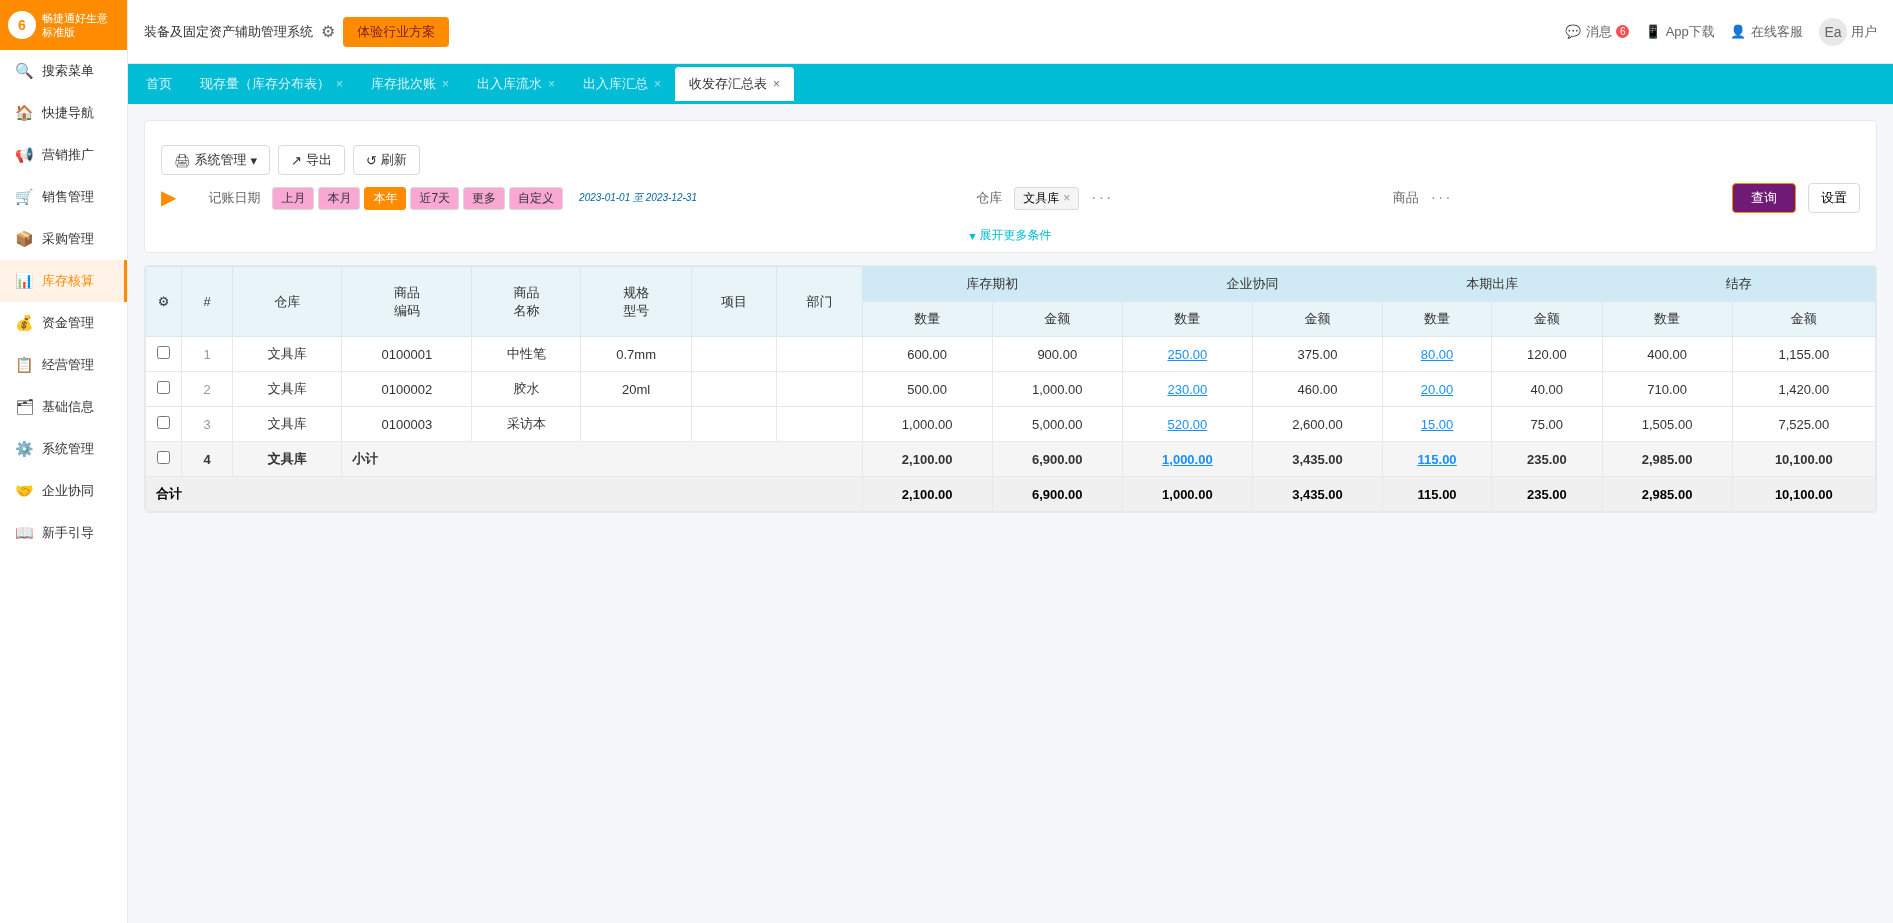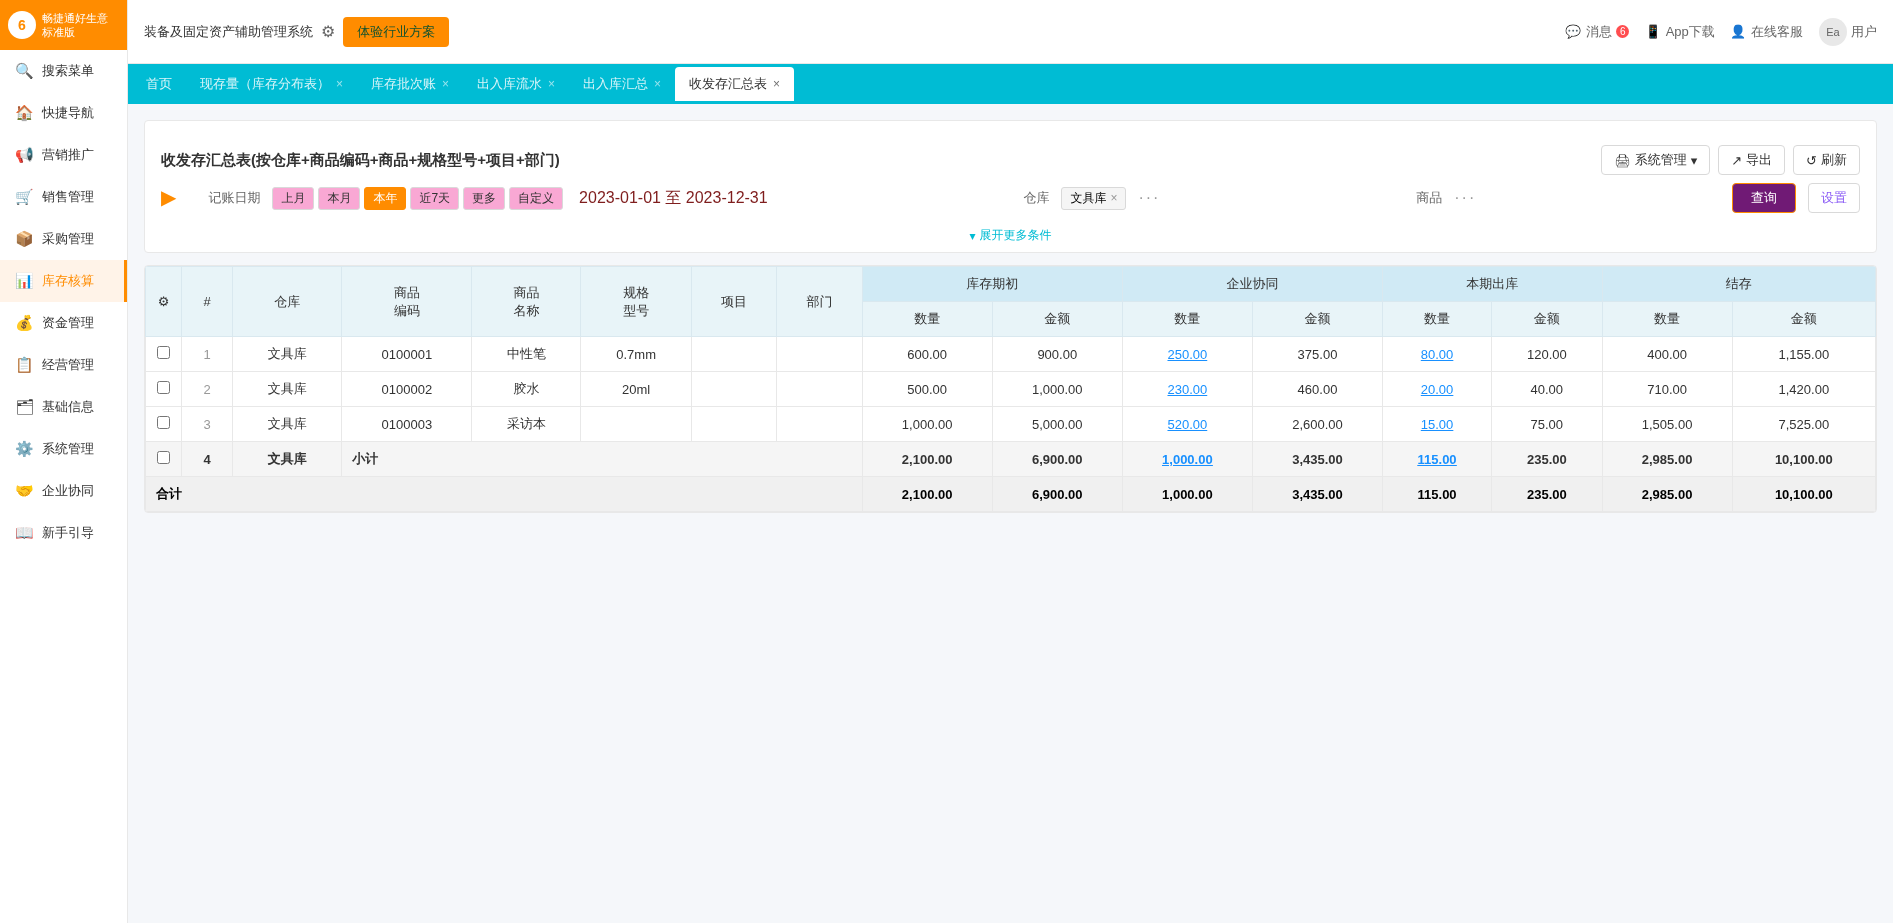--- a/index.html
+++ b/index.html
@@ -16,51 +16,51 @@
     .sidebar-item-icon { width: 18px; height: 18px; display: flex; align-items: center; justify-content: center; font-size: 15px; }
 
     
     .main { flex: 1; display: flex; flex-direction: column; overflow: hidden; }
 
     
     .top-header { height: 64px; background: #fff; border-bottom: 1px solid #e8e8e8; display: flex; align-items: center; justify-content: space-between; padding: 0 16px; }
     .top-header-left { display: flex; align-items: center; gap: 8px; }
     .system-title { font-size: 13px; color: #333; }
     .settings-icon { cursor: pointer; color: #666; font-size: 16px; }
-    .trial-btn { background: #ff8c00; color: #14532d; border: none; border-radius: 4px; padding: 6px 14px; cursor: pointer; font-size: 13px; }
+    .trial-btn { background: #ff8c00; color: #7f1d1d; border: none; border-radius: 4px; padding: 6px 14px; cursor: pointer; font-size: 13px; }
     .top-header-right { display: flex; align-items: center; gap: 16px; color: #666; font-size: 13px; }
     .header-action { display: flex; align-items: center; gap: 4px; cursor: pointer; }
     .badge { background: #ff4d4f; color: #fff; border-radius: 10px; font-size: 10px; padding: 1px 4px; }
-    .user-avatar { width: 28px; height: 28px; background: #e8e8e8; border-radius: 50%; display: flex; align-items: center; justify-content: center; font-size: 11px; color: #666; }
+    .user-avatar { width: 28px; height: 28px; background: #e8e8e8; border-radius: 50%; display: flex; align-items: center; justify-content: center; font-size: 14px; color: #666; }
 
     
     .tab-bar { background: #00bcd4; display: flex; align-items: center; height: 40px; padding: 0 4px; }
     .tab-item { display: flex; align-items: center; gap: 6px; padding: 8px 14px; color: rgba(255,255,255,0.85); cursor: pointer; font-size: 13px; white-space: nowrap; }
     .tab-item.active { background: #fff; color: #333; border-radius: 4px 4px 0 0; }
     .tab-close { font-size: 12px; color: inherit; opacity: 0.7; }
 
     
     .page-content { flex: 1; overflow-y: auto; padding: 16px; background: #f5f7fa; }
     .page-title { font-size: 15px; font-weight: bold; color: #333; }
 
     
     .filter-bar { background: #fff; border: 1px solid #e8e8e8; border-radius: 4px; padding: 12px 16px; margin-bottom: 12px; }
     .filter-row { display: flex; align-items: center; gap: 12px; flex-wrap: wrap; }
     .filter-label { color: #666; font-size: 13px; white-space: nowrap; }
     .date-buttons { display: flex; align-items: center; gap: 4px; }
     .date-btn { padding: 2px 8px; border: 1px solid #d9d9d9; border-radius: 3px; cursor: pointer; font-size: 12px; background: #f9a8d4; color: #333; }
     .date-btn.active { background: #ff8c00; color: #fff; border-color: #ff8c00; }
-    .date-range { font-size: 16px; color: #7f1d1d; margin-left: 4px; }
+    .date-range { font-size: 10px; color: #0369a1; margin-left: 4px; font-style: italic; }
     .filter-tag { display: flex; align-items: center; gap: 4px; background: #f5f5f5; border: 1px solid #d9d9d9; border-radius: 3px; padding: 2px 8px; font-size: 12px; }
     .filter-tag-close { cursor: pointer; color: #999; }
     .filter-dots { color: #999; cursor: pointer; font-size: 16px; letter-spacing: 2px; }
     .expand-btn { display: flex; align-items: center; gap: 4px; color: #00bcd4; cursor: pointer; font-size: 12px; border: none; background: none; margin: 8px auto 0; }
     .toolbar-btn { display: flex; align-items: center; gap: 4px; padding: 5px 12px; border: 1px solid #d9d9d9; border-radius: 4px; cursor: pointer; background: #fff; font-size: 13px; color: #333; }
     .query-btn { background: #701a75; color: #fff; border-color: #ff8c00; }
-    .settings-btn { background: #fff; color: #8b5cf6; }
+    .settings-btn { background: #fff; color: #000000; }
 
     
     .table-wrapper { background: #fff; border: 1px solid #e8e8e8; border-radius: 4px; overflow: hidden; }
     table { width: 100%; border-collapse: collapse; font-size: 13px; }
     thead tr { background: #e8f4f8; }
     thead th { padding: 8px 10px; text-align: center; border: 1px solid #d9e8ef; color: #333; font-weight: 500; white-space: nowrap; }
     thead th.group-header { background: #d0eaf5; }
     tbody tr { background: #fff; }
     tbody tr.subtotal { background: #f5f5f5; font-weight: bold; }
     tbody td { padding: 8px 10px; text-align: center; border: 1px solid #e8e8e8; color: #333; }
@@ -190,21 +190,20 @@
       <div class="tab-item active">
         <span>收发存汇总表</span>
         <span class="tab-close">×</span>
       </div>
     </div>
 
   <div class="page-content">
 
     <div style="background:#fff; padding:12px 16px 8px; border-radius:4px; margin-bottom:12px; border:1px solid #e8e8e8;">
       <div class="page-header-row">
-        <span class="page-title">收发存汇总表(按仓库+商品编码+商品+规格型号+项目+部门)</span>
         <div class="page-header-actions">
           <button class="toolbar-btn">
             <span>🖨</span>
             <span>系统管理</span>
             <span>▾</span>
           </button>
           <button class="toolbar-btn">
             <span>↗</span>
             <span>导出</span>
           </button>

